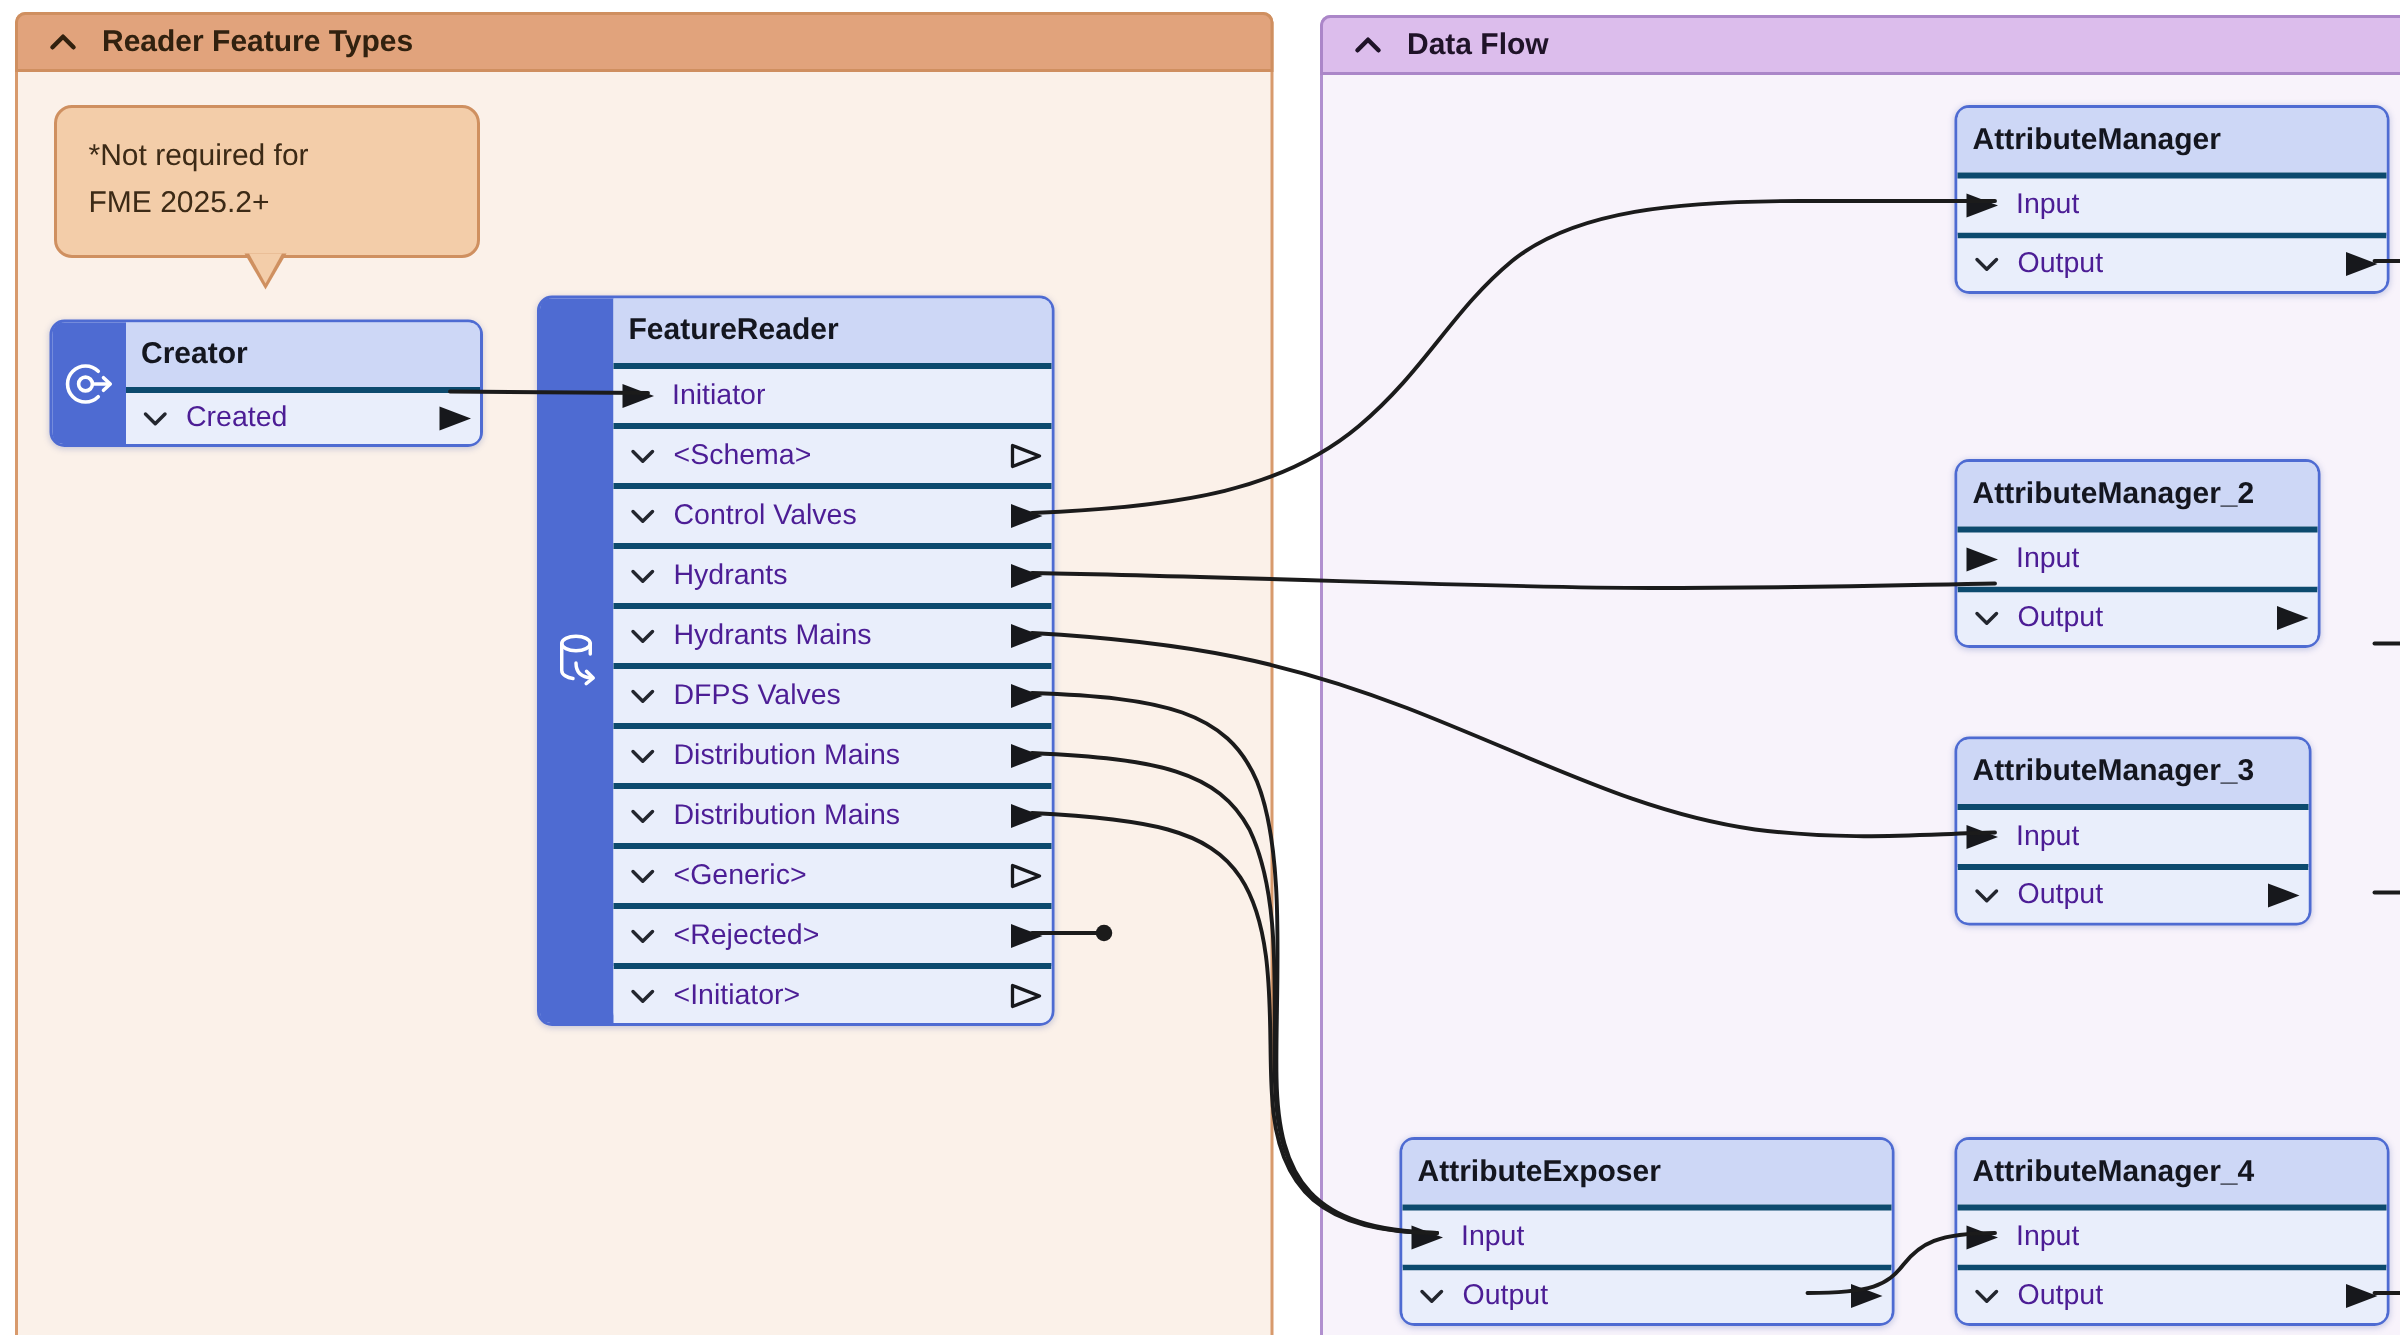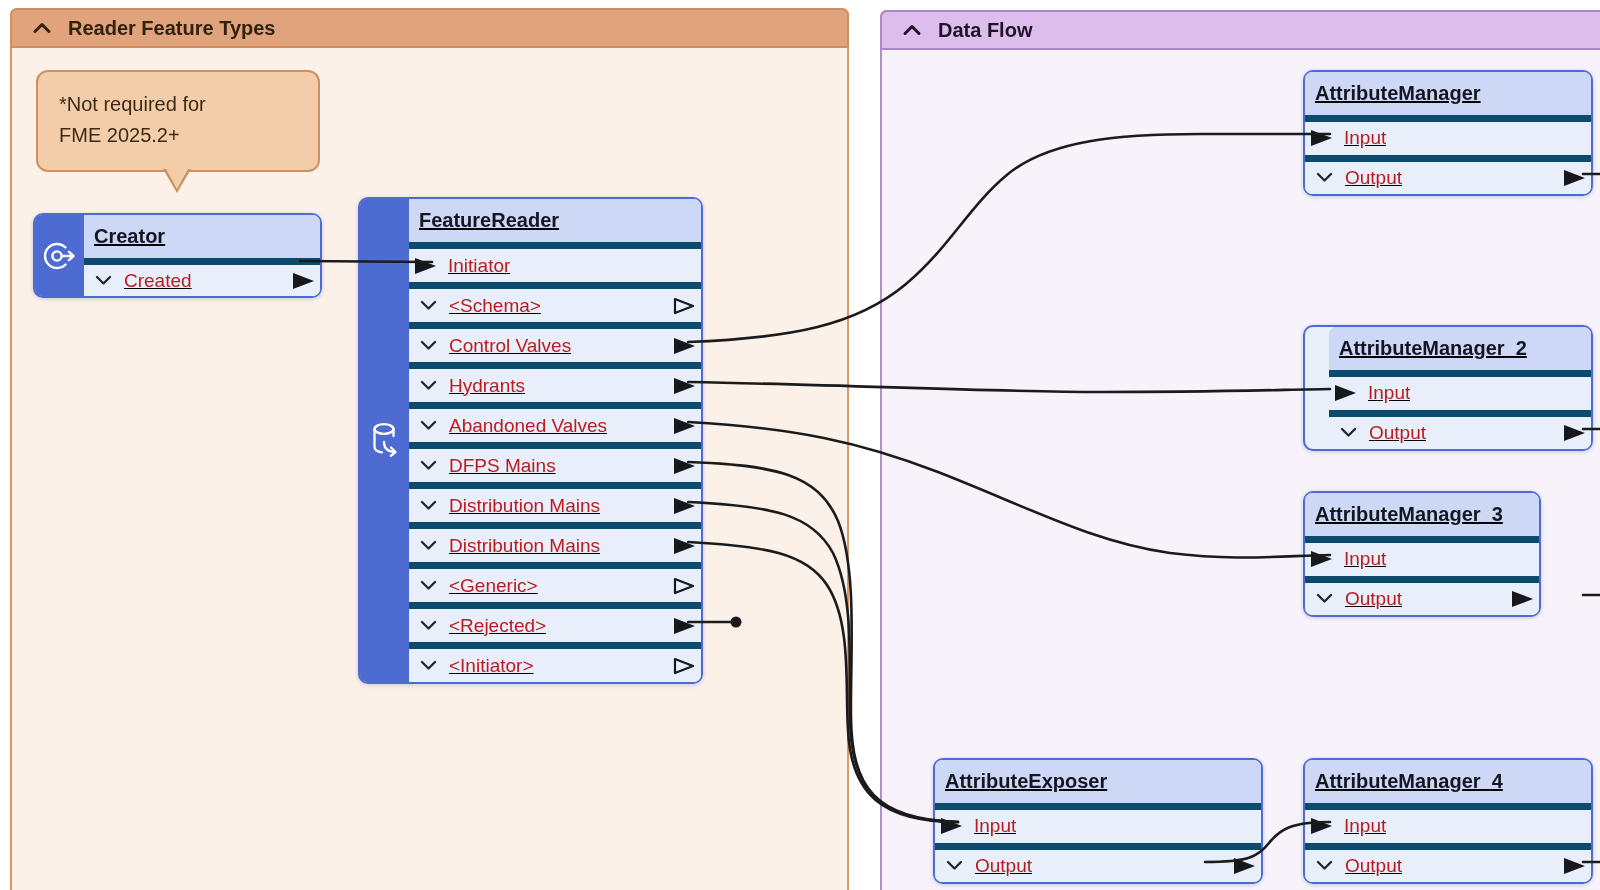--- a/index.html
+++ b/index.html
@@ -19,41 +19,41 @@
   .annotation{position:absolute;left:36px;top:70px;width:284px;height:102px;background:#f3cda9;
               border:2px solid #cf9060;border-radius:12px;box-sizing:border-box;
               font-size:20px;line-height:31px;color:#3c2a16;padding:17px 0 12px 21px;}
   .ann-tail-b{position:absolute;left:125px;bottom:-23px;width:0;height:0;
               border-left:14px solid transparent;border-right:14px solid transparent;border-top:24px solid #cf9060;}
   .ann-tail-f{position:absolute;left:128px;bottom:-19px;width:0;height:0;
               border-left:11px solid transparent;border-right:11px solid transparent;border-top:20px solid #f3cda9;}
 
   
   .node{position:absolute;border:2px solid #4e6bd2;border-radius:10px;background:#e9eefb;
-        box-shadow:0 1px 4px rgba(70,90,170,.28);display:flex;box-sizing:border-box;z-index:10;text-decoration:underline;}
+        box-shadow:0 1px 4px rgba(70,90,170,.28);display:flex;box-sizing:border-box;z-index:10;}
   .stripe{width:49px;flex:0 0 49px;background:#4e6bd2;border-radius:7px 0 0 7px;
           display:flex;align-items:center;justify-content:center;}
   .rows{flex:1;display:flex;flex-direction:column;min-width:0;}
   .titlebar{height:43px;flex:0 0 43px;background:#cdd7f6;display:flex;align-items:center;
             padding-left:10px;font-weight:bold;font-size:20px;color:#14161f;border-radius:0 7px 0 0;}
   .node.nostripe .titlebar{border-radius:7px 7px 0 0;}
-  .prow{position:relative;flex:1;border-top:7px solid #0c4a6e;background:#e9eefb;
-        display:flex;align-items:center;font-size:19px;color:#b91c1c;}
+  .prow{position:relative;flex:1;border-top:4px solid #0c4a6e;background:#e9eefb;
+        display:flex;align-items:center;font-size:19px;color:#4c1d95;}
   .prow:last-child{border-radius:0 0 7px 7px;}
   .prow .chev{margin-left:11px;}
   .prow .plabel{margin-left:12px;white-space:nowrap;overflow:hidden;}
   .prow .arrow-out{position:absolute;right:4px;top:50%;transform:translateY(-50%);}
   .prow .arrow-in{margin-left:4px;}
   .prow.inrow .plabel{margin-left:10px;}
 
   
   #creator{left:33px;top:197px;width:289px;height:85px;margin-top:16px;}
   #featurereader{left:358px;top:197px;width:345px;height:487px;}
   #am1{left:1303px;top:70px;width:290px;height:126px;}
-  #am2{left:1303px;top:325px;width:290px;height:126px;padding-left:24px;}
+  #am2{left:1303px;top:306px;width:244px;height:126px;}
   #am3{left:1303px;top:491px;width:238px;height:126px;}
   #ae {left:933px;top:758px;width:330px;height:126px;}
   #am4{left:1303px;top:758px;width:290px;height:126px;}
 
   
   #wires{position:absolute;left:0;top:0;z-index:50;pointer-events:none;}
   #wires path{fill:none;stroke:#1b1b1b;stroke-width:2.6;stroke-linecap:round;}
 </style>
 </head>
 <body>
@@ -155,31 +155,31 @@
         <span class="plabel">Hydrants</span>
         <svg class="arrow-out" width="25" height="20" viewBox="0 0 25 20">
           <path d="M2 2 L23 10 L2 18 Z" fill="#17181c"></path>
           </svg>
       </div>
 
       <div class="prow">
         <svg class="chev" width="17" height="11" viewBox="0 0 17 11" fill="none" stroke="#23262e" stroke-width="2.3" stroke-linecap="round" stroke-linejoin="round">
             <polyline points="2 2 8.5 8.5 15 2"></polyline>
           </svg>
-        <span class="plabel">Abandoned Valves</span>
-        <svg class="arrow-out" width="25" height="20" viewBox="0 0 25 20">
-          <path d="M2 2 L23 10 L2 18 Z" fill="#17181c"></path>
-          </svg>
-      </div>
-
-      <div class="prow">
-        <svg class="chev" width="17" height="11" viewBox="0 0 17 11" fill="none" stroke="#23262e" stroke-width="2.3" stroke-linecap="round" stroke-linejoin="round">
-            <polyline points="2 2 8.5 8.5 15 2"></polyline>
-          </svg>
-        <span class="plabel">DFPS Mains</span>
+        <span class="plabel">Hydrants Mains</span>
+        <svg class="arrow-out" width="25" height="20" viewBox="0 0 25 20">
+          <path d="M2 2 L23 10 L2 18 Z" fill="#17181c"></path>
+          </svg>
+      </div>
+
+      <div class="prow">
+        <svg class="chev" width="17" height="11" viewBox="0 0 17 11" fill="none" stroke="#23262e" stroke-width="2.3" stroke-linecap="round" stroke-linejoin="round">
+            <polyline points="2 2 8.5 8.5 15 2"></polyline>
+          </svg>
+        <span class="plabel">DFPS Valves</span>
         <svg class="arrow-out" width="25" height="20" viewBox="0 0 25 20">
           <path d="M2 2 L23 10 L2 18 Z" fill="#17181c"></path>
           </svg>
       </div>
 
       <div class="prow">
         <svg class="chev" width="17" height="11" viewBox="0 0 17 11" fill="none" stroke="#23262e" stroke-width="2.3" stroke-linecap="round" stroke-linejoin="round">
             <polyline points="2 2 8.5 8.5 15 2"></polyline>
           </svg>
         <span class="plabel">Distribution Mains</span>

